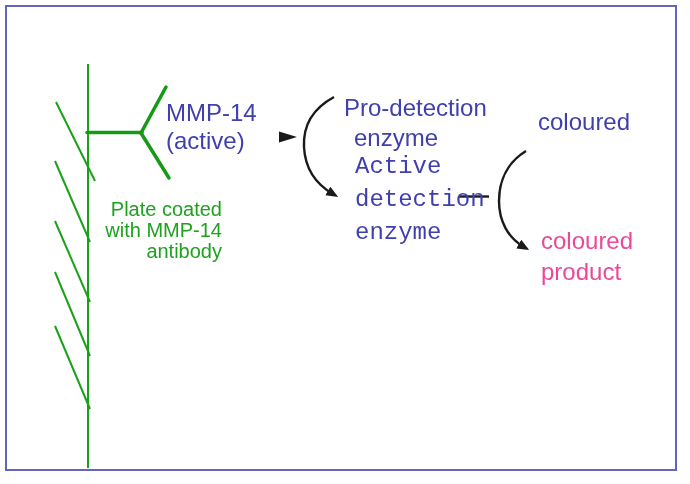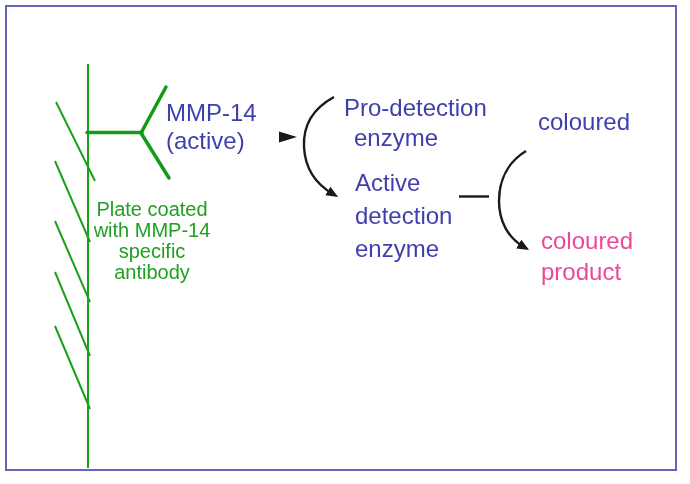--- a/index.html
+++ b/index.html
@@ -29,21 +29,21 @@
     left: 0;
     top: 0;
   }
   .label {
     position: absolute;
     white-space: nowrap;
   }
   .label div { white-space: nowrap; }
   .blue  { color: #3f3fae; font-size: 24px; line-height: 30px; }
   .orange{ color: #ec4899; font-size: 24px; line-height: 31px; }
-  .green { color: #1fa11f; font-size: 20px; line-height: 21px; text-align: center; }
+  .green { color: #1fa11f; font-size: 20px; line-height: 21px; text-align: right; }
   .lh28  { line-height: 28px; }
   .lh33  { line-height: 33px; }
   .ind10 { margin-left: 10px; }
   .ind4  { margin-left: 4px; }
 </style>
 </head>
 <body>
 
 <div class="canvas">
 
@@ -83,35 +83,34 @@
   <div class="label blue lh28" style="left:166px; top:99px;">
     <div>MMP-14</div>
     <div>(active)</div>
   </div>
 
   <div class="label blue" style="left:344px; top:93px;">
     <div>Pro-detection</div>
     <div class="ind10">enzyme</div>
   </div>
 
-  <div class="label blue lh33" style="left:355px; top:166px;">
+  <div class="label blue lh33" style="left:355px; top:150px;font-family:Liberation Mono, monospace;">
     <div>Active</div>
     <div>detection</div>
     <div>enzyme</div>
   </div>
 
   <div class="label blue" style="left:538px; top:107px;">
     <div>coloured</div>
   </div>
 
   <div class="label orange" style="left:541px; top:225px;">
     <div>coloured</div>
     <div>product</div>
   </div>
 
   <div class="label green" style="left:82px; top:199px; width:140px;">
     <div>Plate coated</div>
     <div>with MMP-14</div>
-    <div>specific</div>
     <div>antibody</div>
   </div>
 
 </div>
 
 </body></html>

